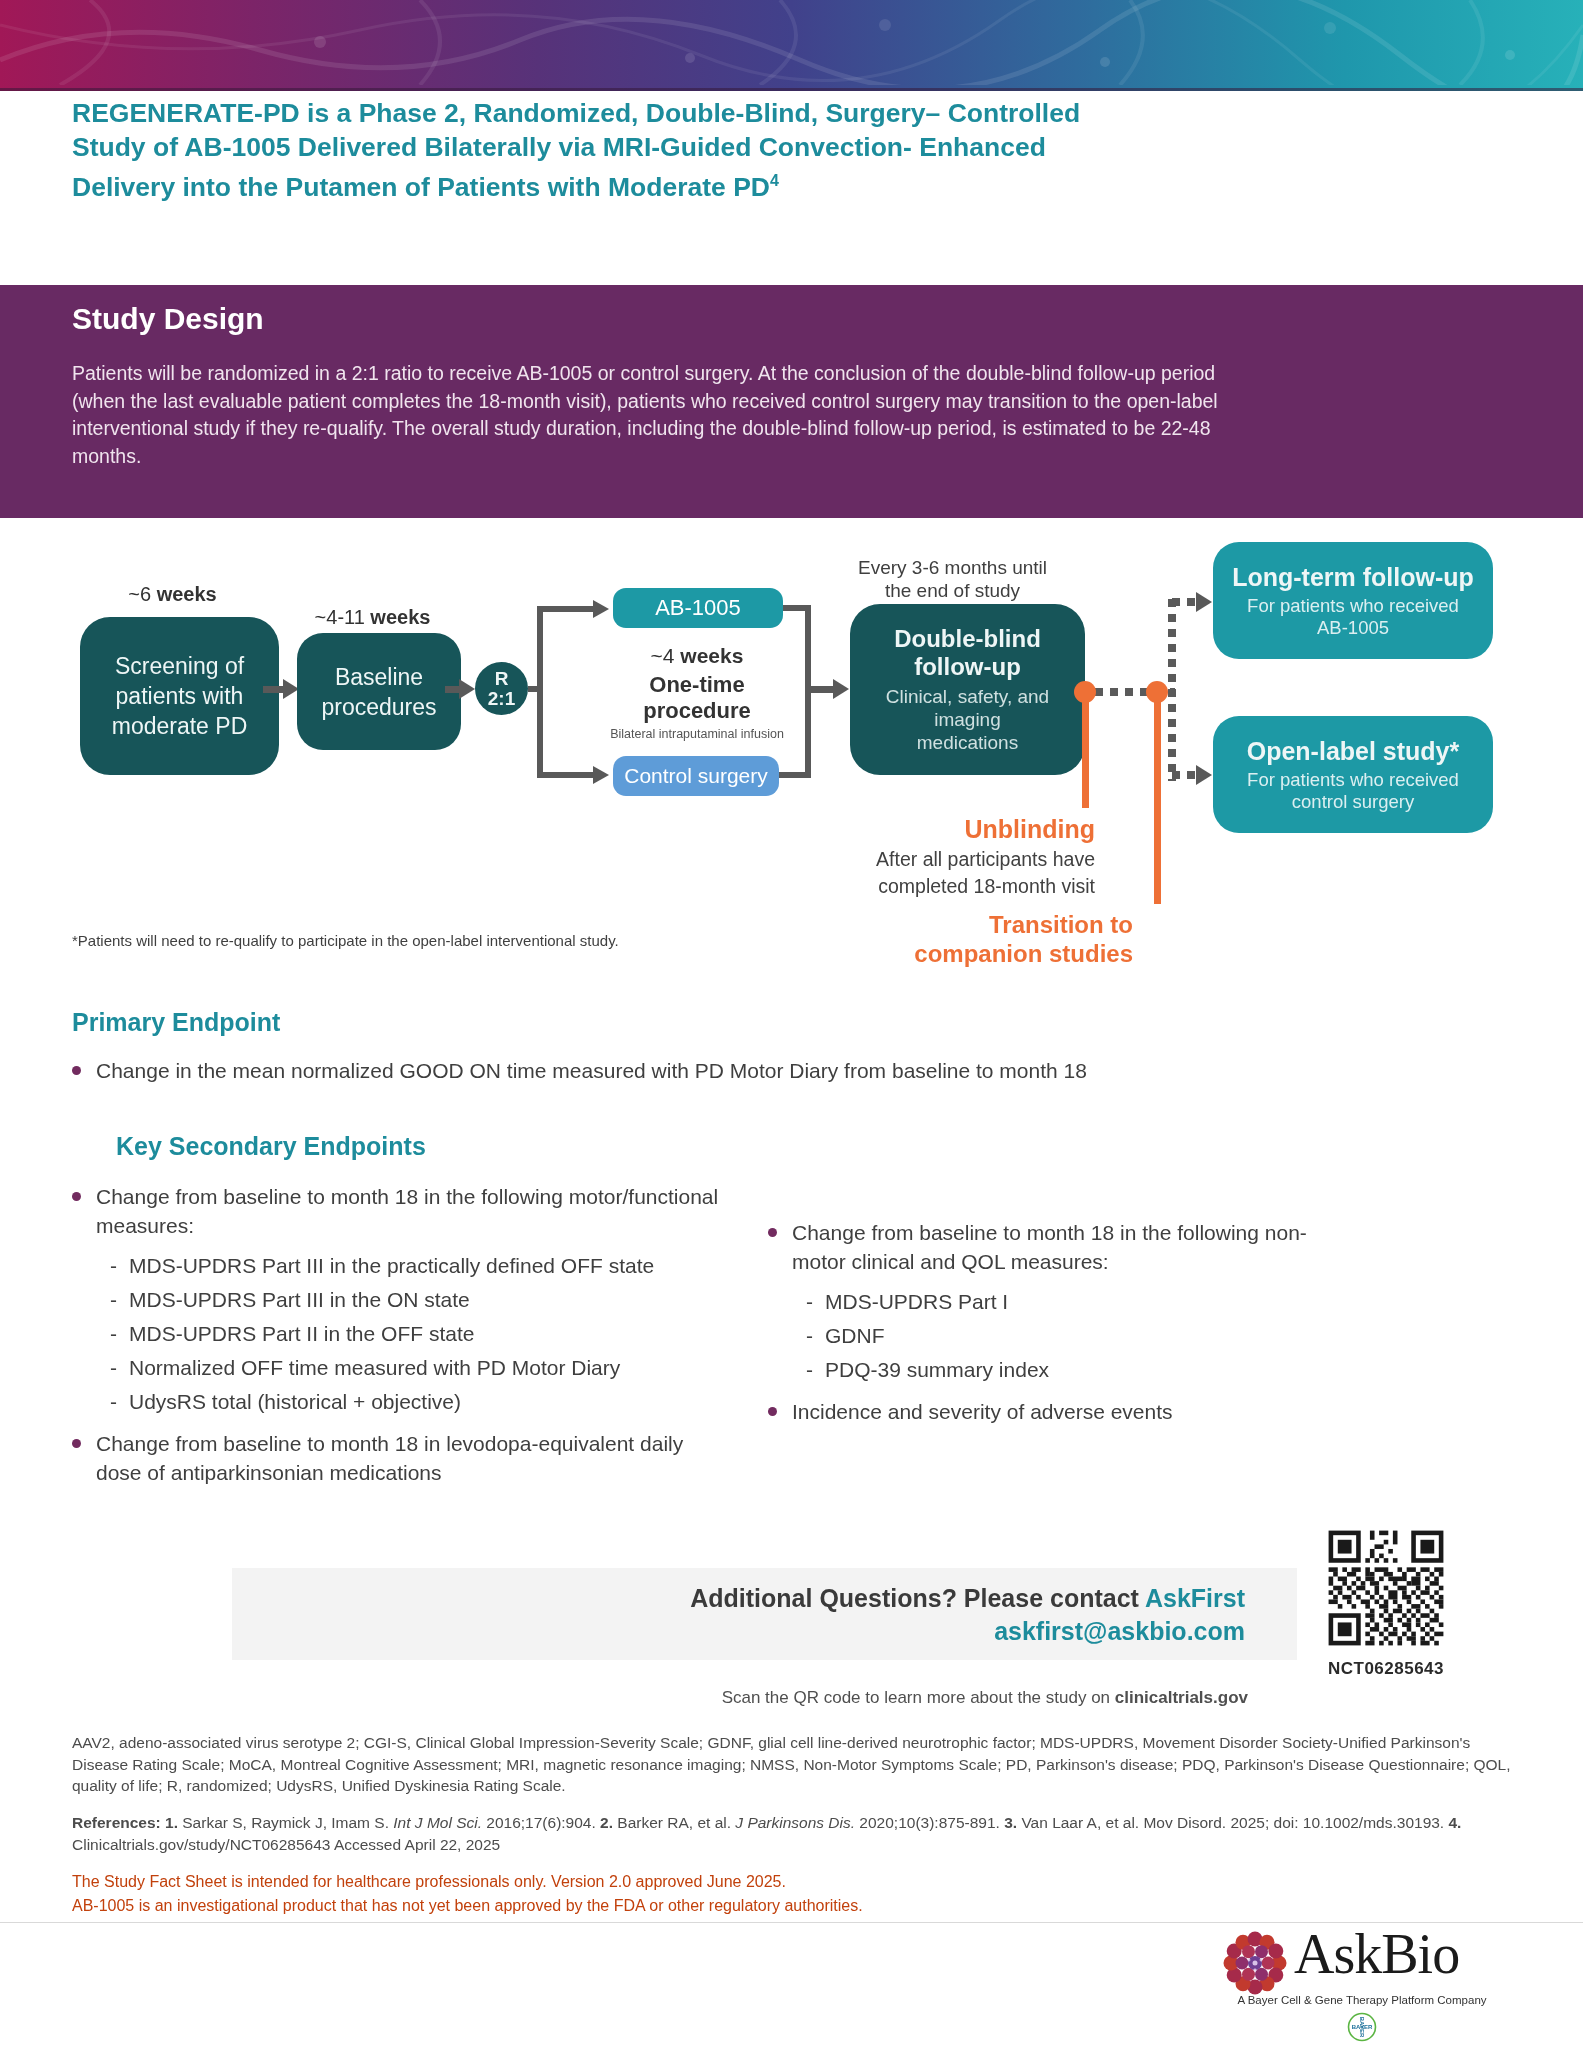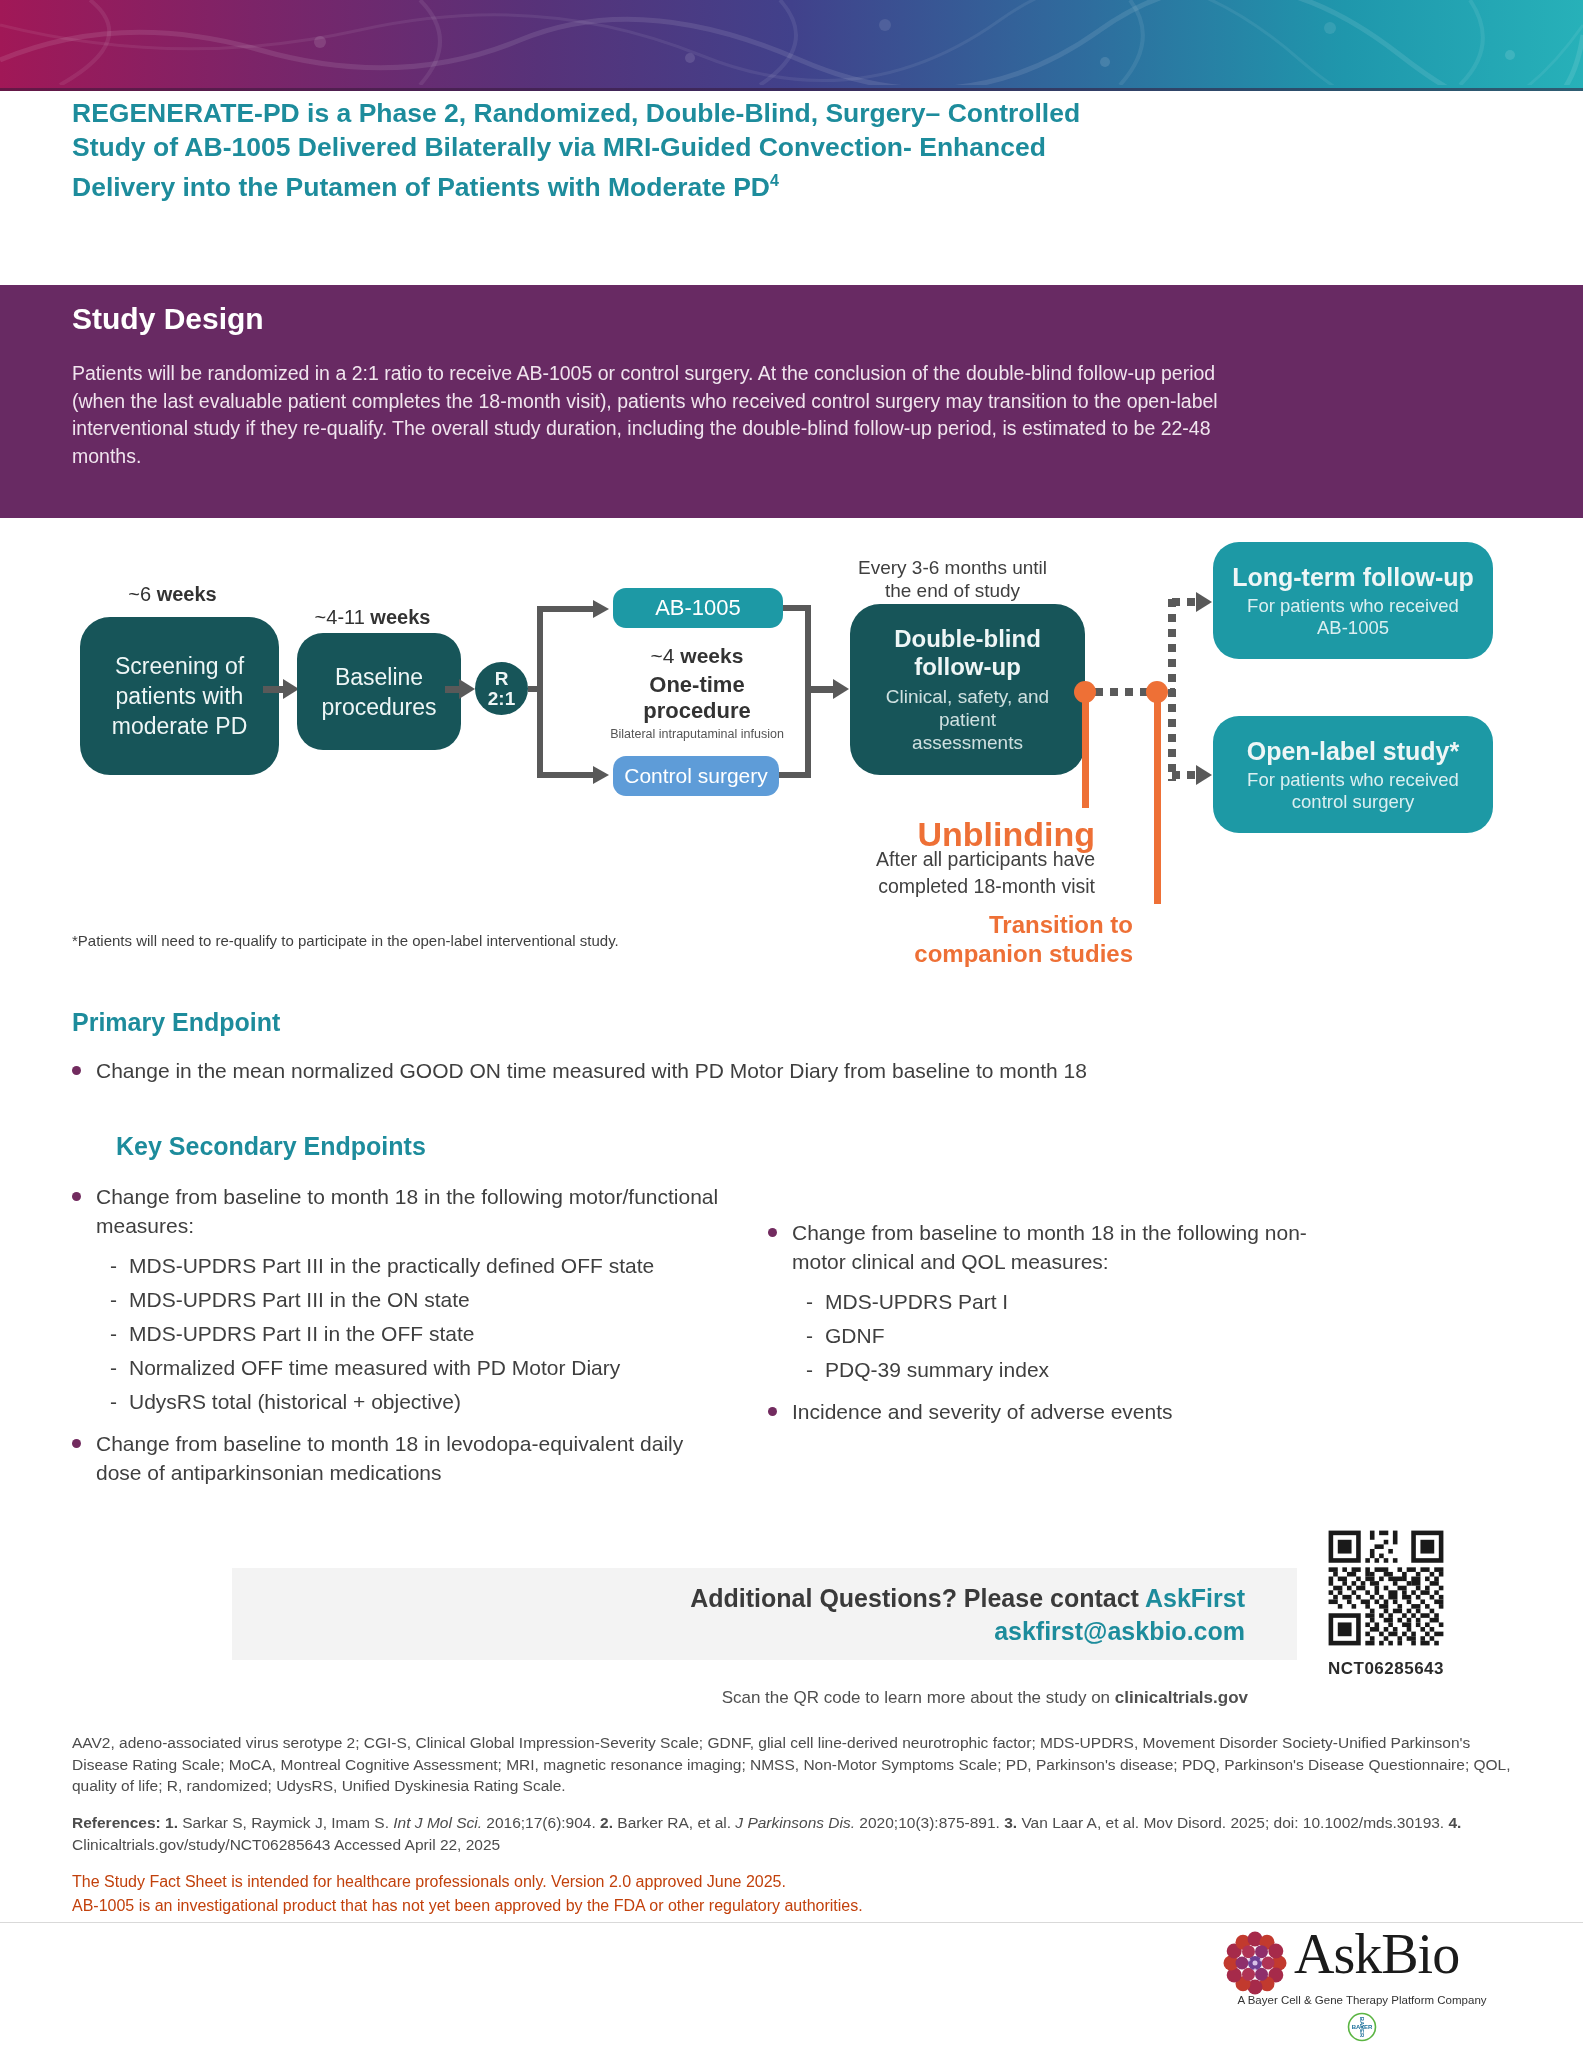--- a/index.html
+++ b/index.html
@@ -132,21 +132,21 @@
 <div class="abs gline" style="left:783px;top:605px;width:22px;height:6px;"></div>
 <div class="abs gline" style="left:779px;top:772px;width:26px;height:6px;"></div>
 <div class="abs gline" style="left:805px;top:605px;width:6px;height:173px;"></div>
 <div class="abs gline" style="left:811px;top:686px;width:24px;height:7px;"></div>
 <div class="abs ah" style="left:833px;top:679px;"></div>
 
 <div class="abs notelab" style="left:845px;top:556px;width:215px;">Every 3-6 months until the end of study</div>
 
 <div class="abs node" style="left:850px;top:604px;width:223px;height:171px;flex-direction:column;padding:0 6px;">
   <div class="b" style="font-size:24px;line-height:28px;">Double-blind follow-up</div>
-  <div style="font-size:19px;line-height:23px;color:#cfe0e0;margin-top:4px;width:170px;">Clinical, safety, and patient assessments</div>
+  <div style="font-size:19px;line-height:23px;color:#cfe0e0;margin-top:4px;width:170px;">Clinical, safety, and imaging medications</div>
 </div>
 
 <div class="abs doth" style="left:1080px;top:688px;width:95px;"></div>
 <div class="abs odot" style="left:1074px;top:681px;"></div>
 <div class="abs odot" style="left:1146px;top:681px;"></div>
 <div class="abs dotv" style="left:1168px;top:599px;height:182px;"></div>
 <div class="abs doth" style="left:1172px;top:598px;width:24px;"></div>
 <div class="abs ah" style="left:1196px;top:592px;"></div>
 <div class="abs doth" style="left:1172px;top:771px;width:24px;"></div>
 <div class="abs ah" style="left:1196px;top:765px;"></div>
@@ -155,21 +155,21 @@
   <div class="b" style="font-size:25px;">Long-term follow-up</div>
   <div style="font-size:18.5px;line-height:22px;color:#dbeff1;margin-top:3px;width:230px;">For patients who received AB-1005</div>
 </div>
 <div class="abs node" style="left:1213px;top:716px;width:280px;height:117px;background:#1d99a5;flex-direction:column;border-radius:26px;">
   <div class="b" style="font-size:25px;">Open-label study*</div>
   <div style="font-size:18.5px;line-height:22px;color:#dbeff1;margin-top:3px;width:230px;">For patients who received control surgery</div>
 </div>
 
 <div class="abs oline" style="left:1082px;top:692px;width:7px;height:116px;"></div>
 <div class="abs oline" style="left:1154px;top:692px;width:7px;height:212px;"></div>
-<div class="abs orange-t" style="left:845px;top:815px;width:250px;text-align:right;font-size:34px;">Unblinding</div>
+<div class="abs orange-t" style="left:845px;top:815px;width:250px;text-align:right;font-size:25px;">Unblinding</div>
 <div class="abs" style="left:795px;top:846px;width:300px;text-align:right;font-size:19.5px;line-height:27px;color:#414141;">After all participants have completed 18-month visit</div>
 <div class="abs orange-t" style="left:880px;top:910px;width:253px;text-align:right;font-size:24px;line-height:29px;">Transition to companion studies</div>
 
 <div class="abs" style="left:72px;top:932px;font-size:15px;color:#3f3f3f;">*Patients will need to re-qualify to participate in the open-label interventional study.</div>
 
 <div class="abs sect-heading" style="left:72px;top:1008px;">Primary Endpoint</div>
 <div class="abs" style="left:72px;top:1056px;width:1300px;">
   <div class="bullet">
     <span class="bdot"></span>
     <span class="btext">Change in the mean normalized GOOD ON time measured with PD Motor Diary from baseline to month 18</span>

